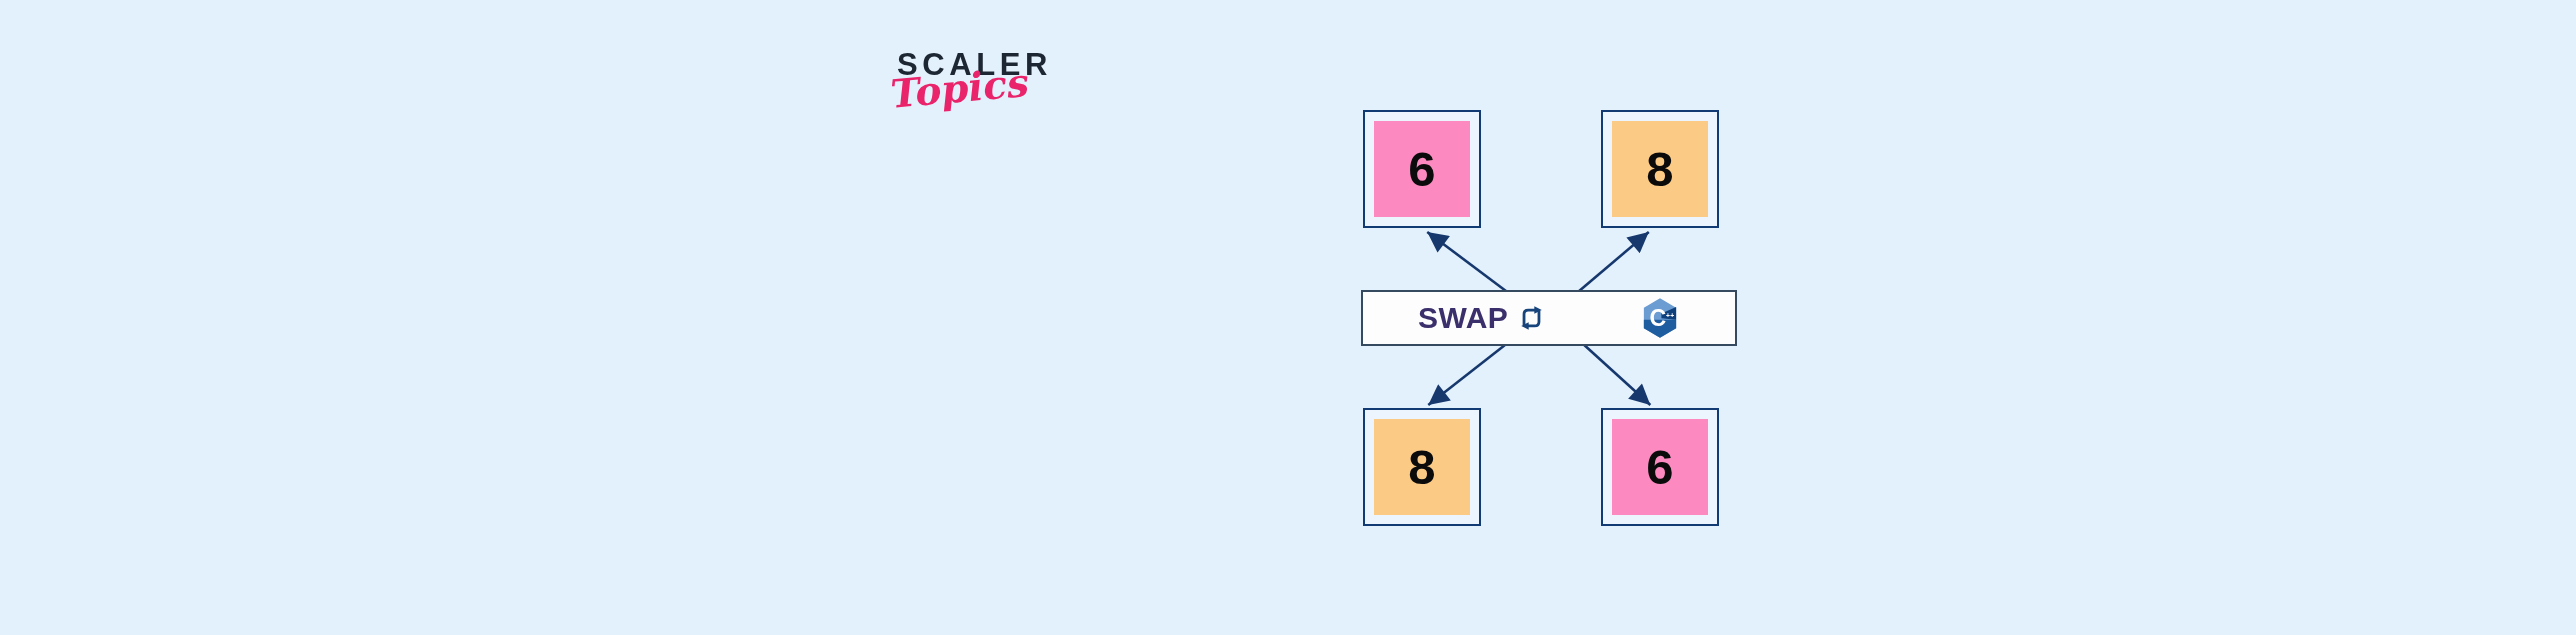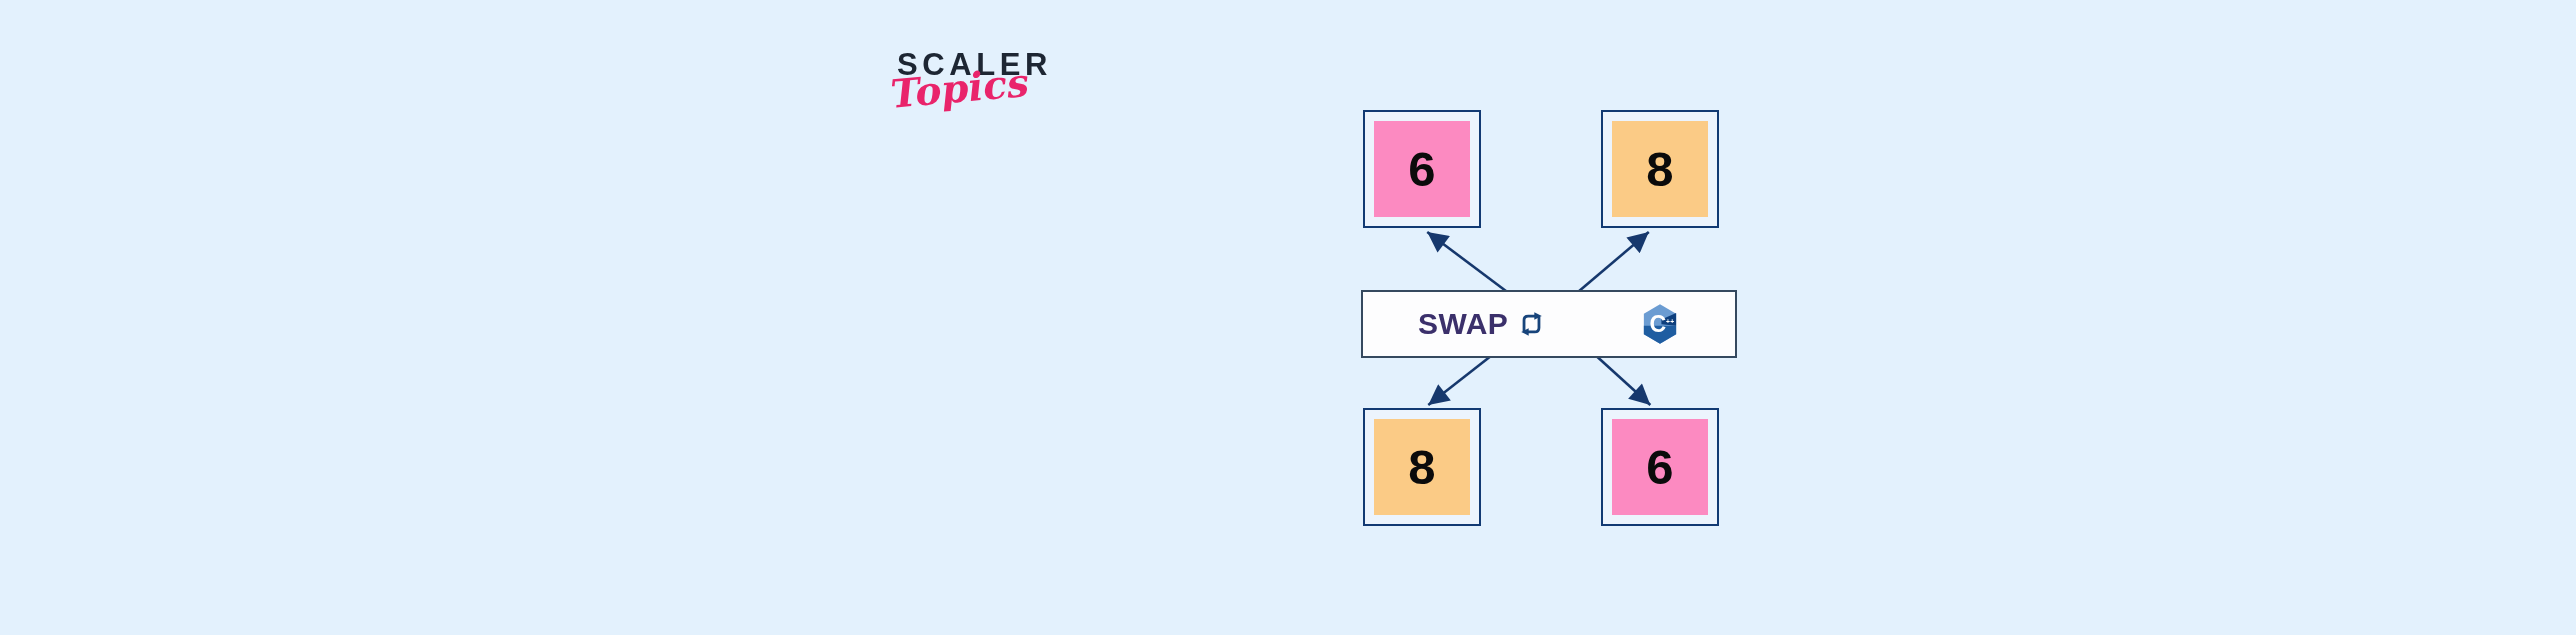--- a/index.html
+++ b/index.html
@@ -29,21 +29,21 @@
     border:2.6px solid var(--box-border);background:var(--box-inner);}
   .vbox .cell{position:absolute;inset:9.3px;display:flex;align-items:center;justify-content:center;}
   .digit{font-size:49px;font-weight:700;color:var(--digit);line-height:1;}
 
   .pos-tl{left:1363px;top:110px;}
   .pos-tr{left:1601px;top:110px;}
   .pos-bl{left:1363px;top:408px;}
   .pos-br{left:1601px;top:408px;}
 
   
-  .swapbar{position:absolute;left:1361px;top:290px;width:376px;height:68px;box-sizing:border-box;
+  .swapbar{position:absolute;left:1361px;top:290px;width:376px;height:56px;box-sizing:border-box;
     border:2.6px solid var(--bar-border);background:var(--bar-bg);
     display:flex;align-items:center;padding-left:55px;}
   .swap-label{font-size:30px;font-weight:700;letter-spacing:0.5px;color:var(--swap-text);line-height:1;}
   .swap-icon{width:29px;height:28px;margin-left:8.2px;flex:0 0 auto;}
   .swap-icon path{stroke:var(--swap-icon);stroke-width:6;fill:none;stroke-linejoin:round;}
   .swap-icon polygon{fill:var(--swap-icon);}
   .cpp-logo{width:36px;height:40px;margin-left:auto;margin-right:57px;flex:0 0 auto;}
   .cpp-c{font-family:"Liberation Sans",sans-serif;font-size:66px;font-weight:700;fill:#ffffff;}
   .cpp-pp{font-family:"Liberation Sans",sans-serif;font-size:19px;font-weight:700;fill:#ffffff;letter-spacing:1px;}
 </style>

